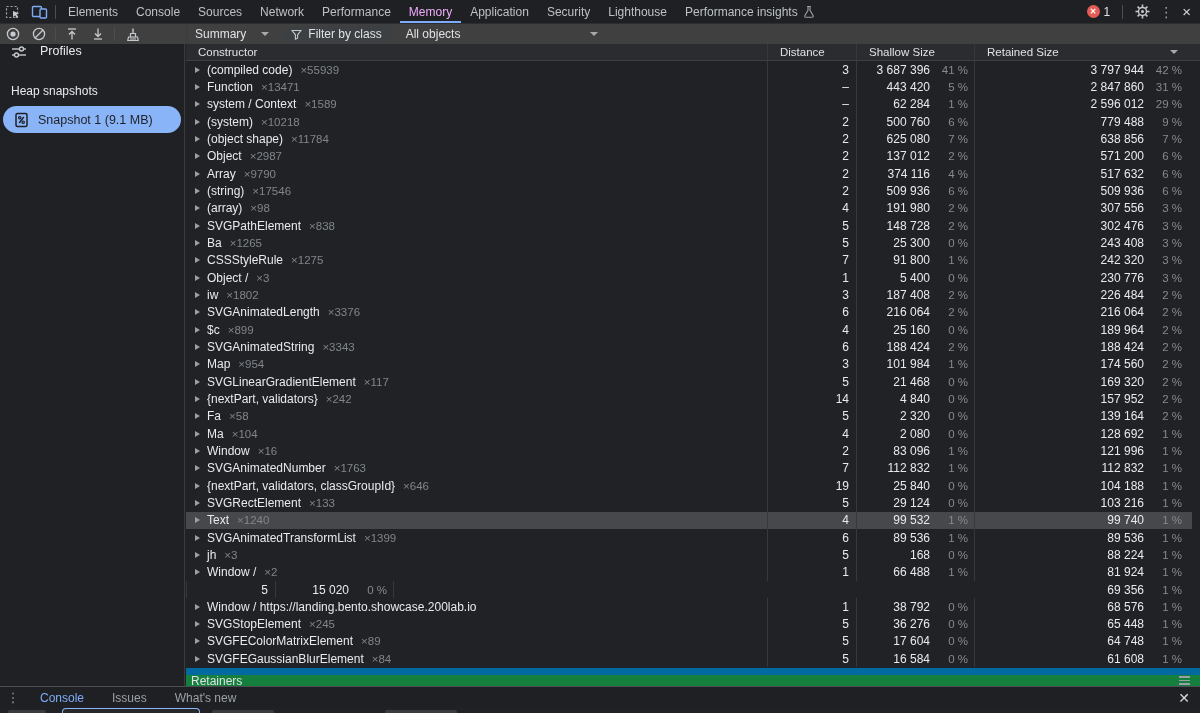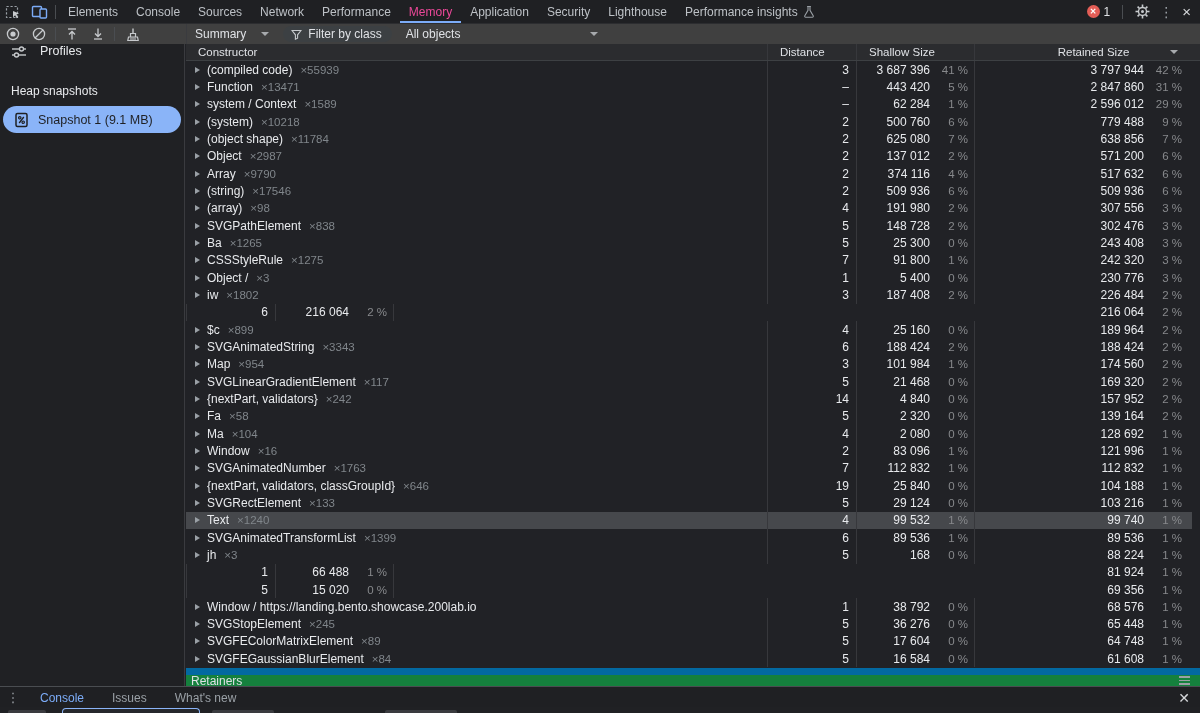--- a/index.html
+++ b/index.html
@@ -14,21 +14,21 @@
   }
   
   .tabbar {
     position:absolute; top:0; left:0; right:0; height:24px;
     background:#1f2023; display:flex; align-items:stretch;
     border-bottom:1px solid #2c2d30;
   }
   .tabbar .icon-btn { width:26px; display:flex; align-items:center; justify-content:center; }
   .vdiv { width:1px; height:14px; background:#4a4d51; align-self:center; margin:0 3px; }
   .tab { display:flex; align-items:center; gap:5px; padding:0 9px; color:#bdc1c6; font-size:12px; cursor:default; }
-  .tab.active { color:#ec4899; box-shadow: inset 0 -2px 0 #7cacf8; }
+  .tab.active { color:#f0abfc; box-shadow: inset 0 -2px 0 #7cacf8; }
   .tabbar-right { margin-left:auto; display:flex; align-items:center; gap:9px; padding-right:9px; }
   .err-badge { display:flex; align-items:center; gap:4px; }
   .err-circle { width:13px; height:13px; border-radius:50%; background:#e35d56; color:#fff;
     font-size:8px; display:flex; align-items:center; justify-content:center; font-weight:bold; }
   .glyph { color:#9aa0a6; font-size:14px; line-height:1; }
   .close-x { color:#d5d7da; font-size:15px; line-height:1; }
   
   .toolbar {
     position:absolute; top:24px; left:0; right:0; height:20px;
     background:#404040; display:flex; align-items:center;
@@ -47,21 +47,21 @@
   .sb-section { padding:10px 0 6px 11px; font-size:12px; color:#e8eaed; }
   .snap-pill { margin:2px 3px; height:27px; border-radius:14px; background:#8ab4f8; color:#1f2023;
     display:flex; align-items:center; gap:9px; padding-left:11px; font-size:12.5px; }
   
   .grid { position:absolute; top:0; left:186px; right:0; bottom:0; }
   .g-head { height:17px; background:#2b2c2f; border-bottom:1px solid #3d4043; display:flex; font-size:11.5px; color:#dfe1e5; }
   .g-head .hc { display:flex; align-items:center; padding-left:12px; position:relative; }
   .col-constructor { width:581px; }
   .col-distance   { width:89px;  border-left:1px solid #37383c; }
   .col-shallow    { width:118px; border-left:1px solid #37383c; }
-  .col-retained   { flex:1;      border-left:1px solid #37383c;justify-content:center; }
+  .col-retained   { flex:1;      border-left:1px solid #37383c; }
   .sort-caret { position:absolute; right:22px; top:6px; }
   .rows { position:absolute; top:17px; left:0; right:8px; height:607px; overflow:hidden; }
   .row { display:flex; height:17.34px; align-items:stretch; }
   .row.selected { background:#46484c; }
   .cell { display:flex; align-items:center; font-size:12px; overflow:hidden; white-space:nowrap; }
   .c-constructor { width:581px; padding-left:6px; }
   .c-distance { width:89px; border-left:1px solid #37383c; justify-content:flex-end; padding-right:7px; color:#e8eaed; }
   .c-shallow  { width:118px; border-left:1px solid #37383c; }
   .c-retained { flex:1; border-left:1px solid #37383c; }
   .tri { width:0; height:0; border-top:3.5px solid transparent; border-bottom:3.5px solid transparent;
@@ -493,20 +493,25 @@
         <span class="num">187 408</span>
         <span class="pct">2 %</span>
       </div>
       <div class="cell c-retained">
         <span class="num">226 484</span>
         <span class="pct">2 %</span>
       </div>
     </div>
 
     <div class="row">
+      <div class="cell c-constructor">
+        <span class="tri"></span>
+        <span class="rname">SVGAnimatedLength</span>
+        <span class="rcount">×3376</span>
+      </div>
       <div class="cell c-distance">6</div>
       <div class="cell c-shallow">
         <span class="num">216 064</span>
         <span class="pct">2 %</span>
       </div>
       <div class="cell c-retained">
         <span class="num">216 064</span>
         <span class="pct">2 %</span>
       </div>
     </div>
@@ -743,20 +748,25 @@
         <span class="num">168</span>
         <span class="pct">0 %</span>
       </div>
       <div class="cell c-retained">
         <span class="num">88 224</span>
         <span class="pct">1 %</span>
       </div>
     </div>
 
     <div class="row">
+      <div class="cell c-constructor">
+        <span class="tri"></span>
+        <span class="rname">Window /</span>
+        <span class="rcount">×2</span>
+      </div>
       <div class="cell c-distance">1</div>
       <div class="cell c-shallow">
         <span class="num">66 488</span>
         <span class="pct">1 %</span>
       </div>
       <div class="cell c-retained">
         <span class="num">81 924</span>
         <span class="pct">1 %</span>
       </div>
     </div>

